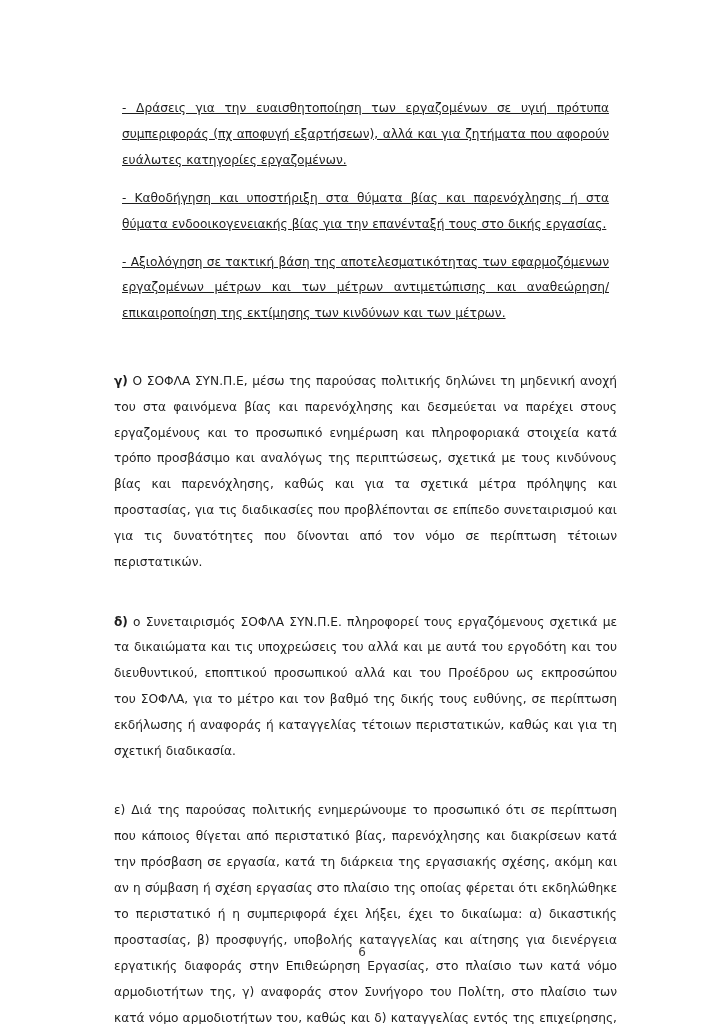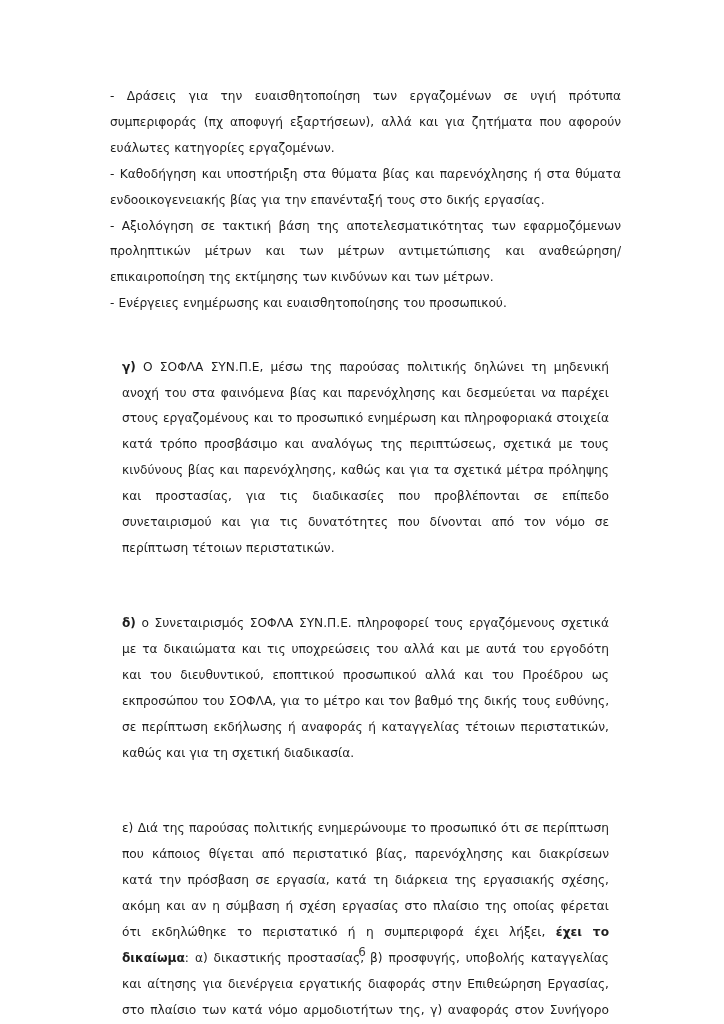--- a/index.html
+++ b/index.html
@@ -30,32 +30,33 @@
     left: 110px;
     top: 84px;
     width: 511px;
   }
   .para {
     text-align: justify;
     text-justify: inter-word;
     font-size: 12.2px;
     line-height: 25.9px;
     color: #1d1d1d;
-    margin: 12px;
+    margin: 4px;
     hyphens: none;
     word-spacing: 0.2px;
   }
   .bullet-block .para {
-    margin: 0;
+    margin: 12px;
+    text-decoration: underline;
   }
   .gap {
     height: 25.5px;
   }
   .bold {
-    font-weight: bold;
+    font-weight: normal;
   }
   .marker {
     font-weight: bold;
   }
   
   .para.continues {
     text-align: justify;
   }
   .para.continues::after {
     content: "";
@@ -78,22 +79,21 @@
 </head>
 <body>
 
 <div class="page">
 
   <div class="content">
 
     <div class="bullet-block">
       <p class="para">- Δράσεις για την ευαισθητοποίηση των εργαζομένων σε υγιή πρότυπα συμπεριφοράς (πχ αποφυγή εξαρτήσεων), αλλά και για ζητήματα που αφορούν ευάλωτες κατηγορίες εργαζομένων.</p>
       <p class="para">- Καθοδήγηση και υποστήριξη στα θύματα βίας και παρενόχλησης ή στα θύματα ενδοοικογενειακής βίας για την επανένταξή τους στο δικής εργασίας.</p>
-      <p class="para">- Αξιολόγηση σε τακτική βάση της αποτελεσματικότητας των εφαρμοζόμενων προληπτικών μέτρων και των μέτρων αντιμετώπισης και αναθεώρηση/επικαιροποίηση της εκτίμησης των κινδύνων και των μέτρων.</p>
-      <p class="para">- Ενέργειες ενημέρωσης και ευαισθητοποίησης του προσωπικού.</p>
+      <p class="para">- Αξιολόγηση σε τακτική βάση της αποτελεσματικότητας των εφαρμοζόμενων εργαζομένων μέτρων και των μέτρων αντιμετώπισης και αναθεώρηση/επικαιροποίηση της εκτίμησης των κινδύνων και των μέτρων.</p>
     </div>
 
     <div class="gap"></div>
 
     <p class="para"><span class="marker">γ)</span><span> Ο ΣΟΦΛΑ ΣΥΝ.Π.Ε, μέσω της παρούσας πολιτικής δηλώνει τη μηδενική ανοχή του στα φαινόμενα βίας και παρενόχλησης και δεσμεύεται να παρέχει στους εργαζομένους και το προσωπικό ενημέρωση και πληροφοριακά στοιχεία κατά τρόπο προσβάσιμο και αναλόγως της περιπτώσεως, σχετικά με τους κινδύνους βίας και παρενόχλησης, καθώς και για τα σχετικά μέτρα πρόληψης και προστασίας, για τις διαδικασίες που προβλέπονται σε επίπεδο συνεταιρισμού και για τις δυνατότητες που δίνονται από τον νόμο σε περίπτωση τέτοιων περιστατικών.</span></p>
 
     <div class="gap"></div>
 
     <p class="para"><span class="marker">δ)</span><span> ο Συνεταιρισμός ΣΟΦΛΑ ΣΥΝ.Π.Ε. πληροφορεί τους εργαζόμενους σχετικά με τα δικαιώματα και τις υποχρεώσεις του αλλά και με αυτά του εργοδότη και του διευθυντικού, εποπτικού προσωπικού αλλά και του Προέδρου ως εκπροσώπου του ΣΟΦΛΑ, για το  μέτρο και τον βαθμό της δικής τους ευθύνης, σε περίπτωση εκδήλωσης ή αναφοράς ή καταγγελίας τέτοιων περιστατικών, καθώς και για τη σχετική διαδικασία.</span></p>
 

